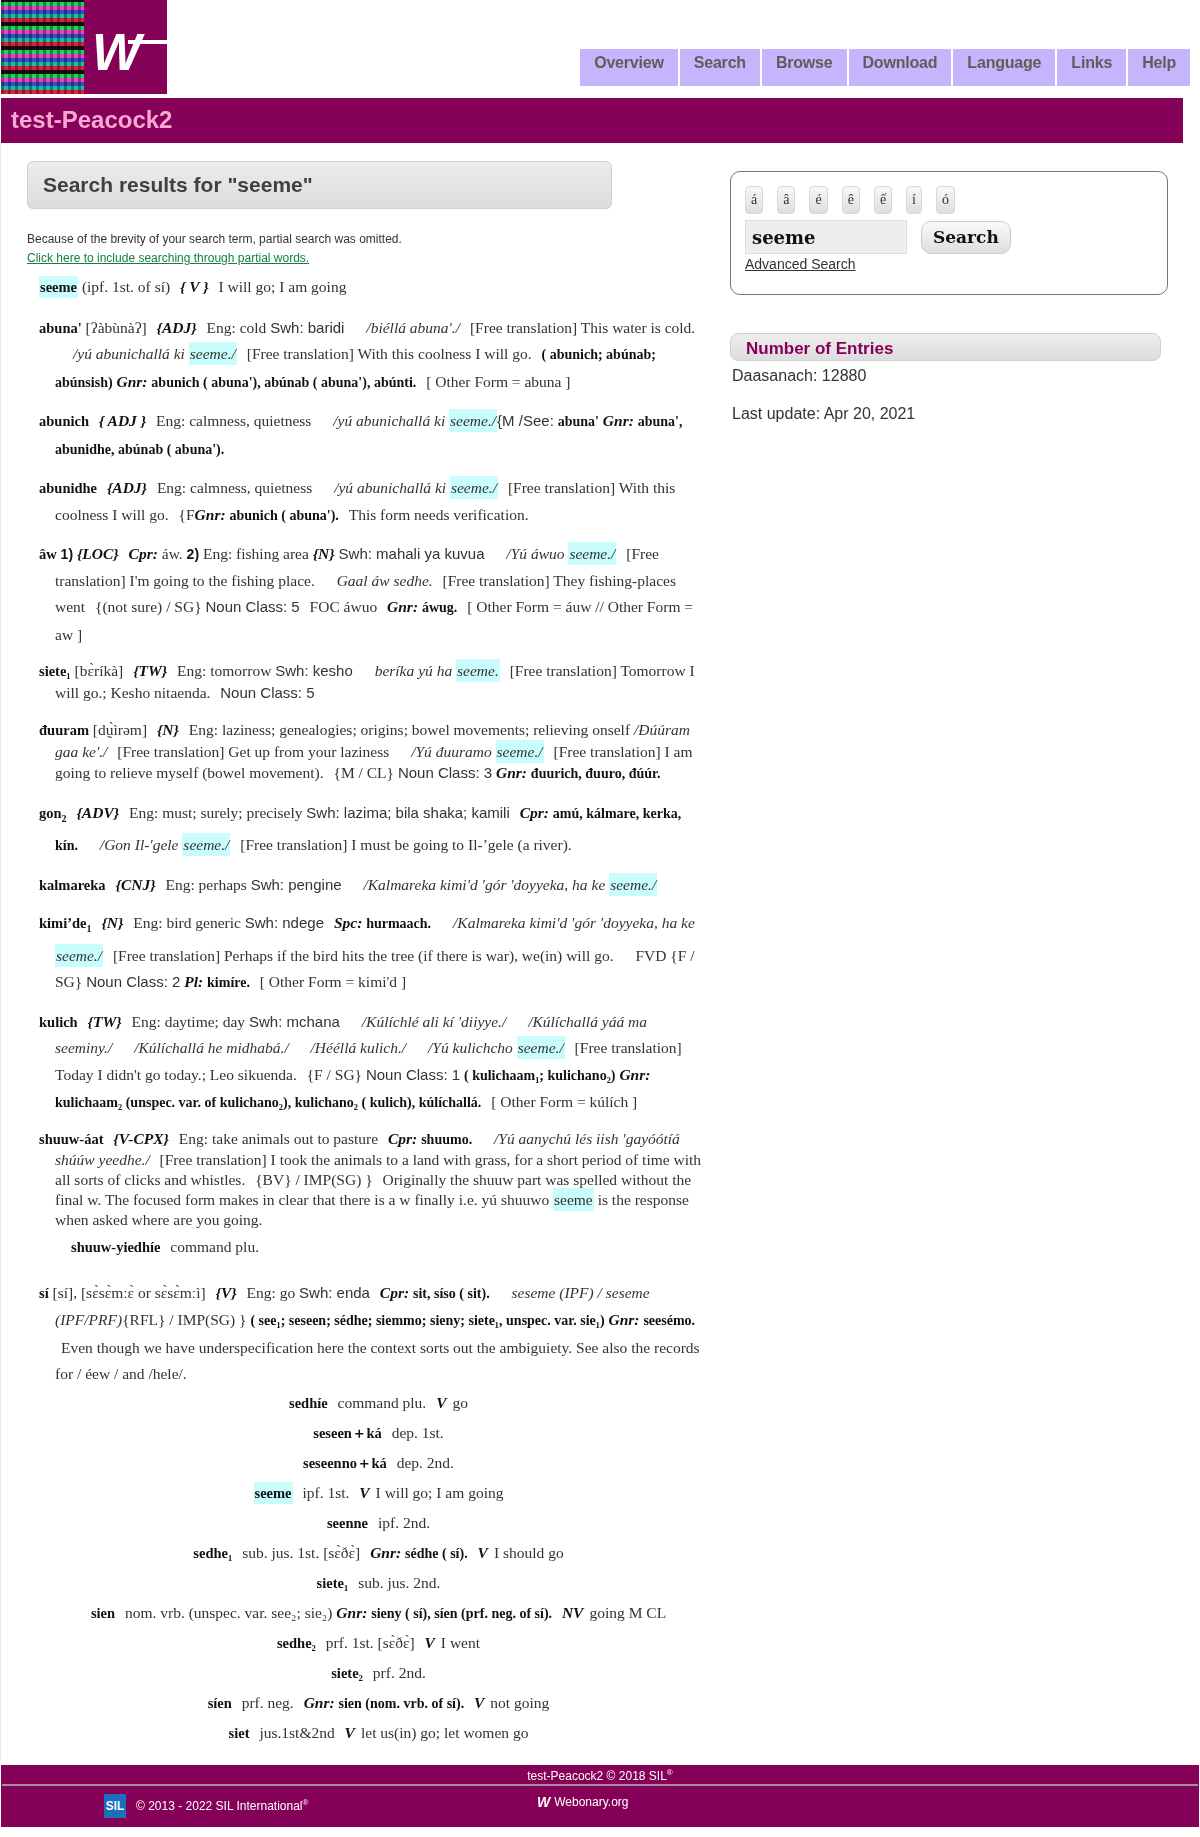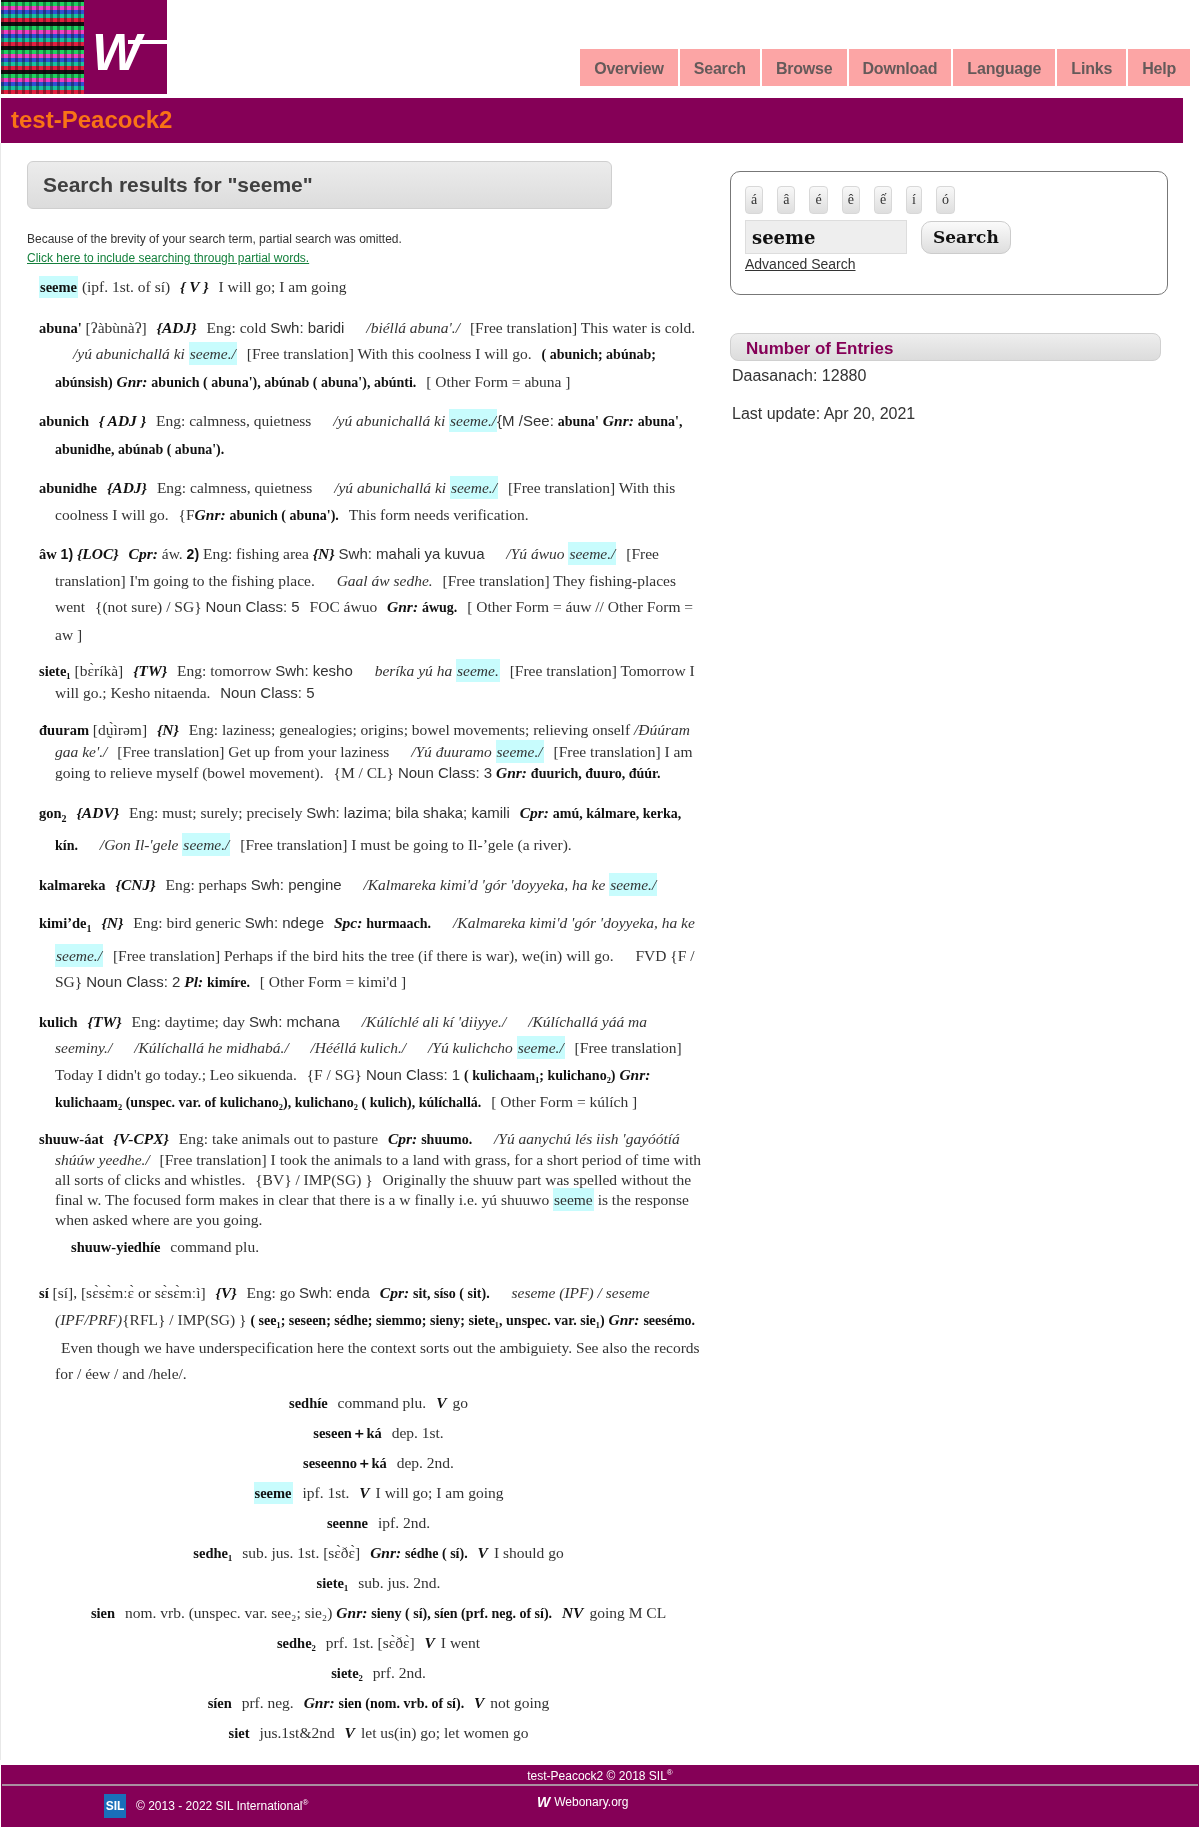--- a/index.html
+++ b/index.html
@@ -8,22 +8,22 @@
   .header { position: relative; height: 96px; }
   .logo { position: absolute; left: 1px; top: 0; width: 166px; height: 94px; display: flex; }
   .logo .weave { width: 83px; height: 94px;
     background:
       repeating-linear-gradient(90deg, rgba(0,0,0,0.35) 0 3px, transparent 3px 7px),
       repeating-linear-gradient(0deg, #e02040 0 4px, #19c0a0 4px 8px, #3050d0 8px 12px, #f040c0 12px 16px, #20d060 16px 20px, #111 20px 24px); }
   .logo .wbox { width: 83px; height: 94px; background: #850057; position: relative; }
   .logo .wbox .wletter { position: absolute; left: 8px; top: 22px; color: #fff; font: italic bold 52px "Liberation Sans", sans-serif; letter-spacing: -4px; }
   .logo .wbox .wbar { position: absolute; left: 44px; top: 40px; width: 39px; height: 4px; background: #fff; }
   .nav { position: absolute; right: 10px; top: 49px; display: flex; gap: 2px; }
-  .nav a { display: block; background: #fca5a5; color: #655a5a; font-size: 16px; font-weight: bold; padding: 11px 14px; height: 37px; text-decoration: none; letter-spacing: -0.2px; }
-  .titlebar { margin: 2px 17px 0 1px; background: #850057; height: 45px; color: #f97316; font-size: 24px; font-weight: bold; padding: 8px 10px; }
+  .nav a { display: block; background: #c4b5fd; color: #655a5a; font-size: 16px; font-weight: bold; padding: 5px 14px; height: 37px; text-decoration: none; letter-spacing: -0.2px; }
+  .titlebar { margin: 2px 17px 0 1px; background: #850057; height: 45px; color: #f9a8d4; font-size: 24px; font-weight: bold; padding: 8px 10px; }
   .content { display: flex; padding: 0 0 0 1px; border-left: 1px solid #e8e8e8; }
   .main { width: 700px; padding: 18px 0 0 25px; }
   .sidebar { width: 440px; padding: 0 0 0 28px; }
   .results-head { width: 585px; height: 48px; background: linear-gradient(#ececec, #dcdcdc); border: 1px solid #cfcfcf; border-radius: 6px; font-size: 21px; font-weight: bold; color: #404040; padding: 11px 15px; }
   .brevity { font-size: 12px; margin-top: 21px; color: #333; line-height: 19px; }
   .brevity a { color: #15803d; text-decoration: underline; display: block; }
   .entries { font-family: "Liberation Serif", serif; font-size: 15.5px; color: #333; }
   .entry { margin: 0 0 0 12px; padding-left: 16px; text-indent: -16px; line-height: 26.5px; margin-bottom: 12px; }
   .entry.tight { line-height: 21px; }
   .sub { padding-left: 16px; text-indent: 0; line-height: 21px; margin-top: 2px; }

